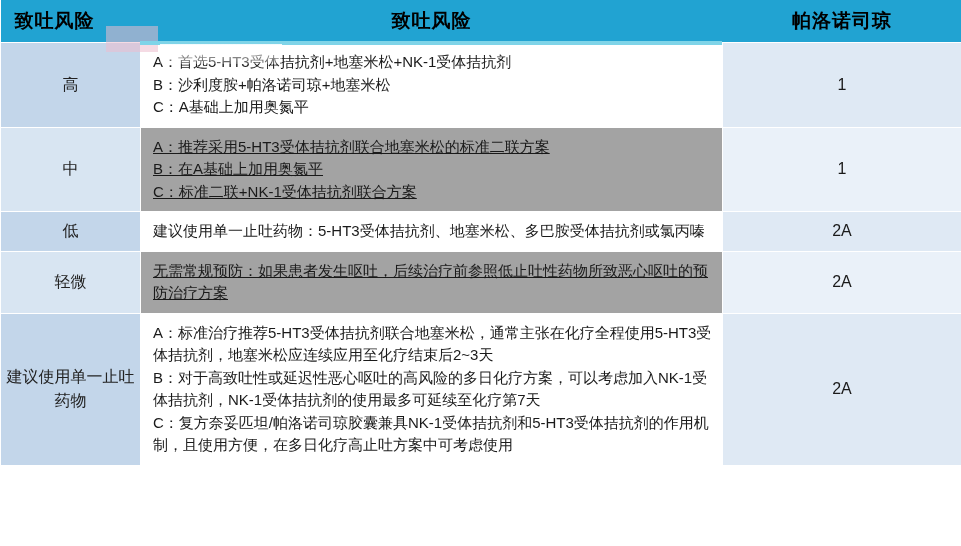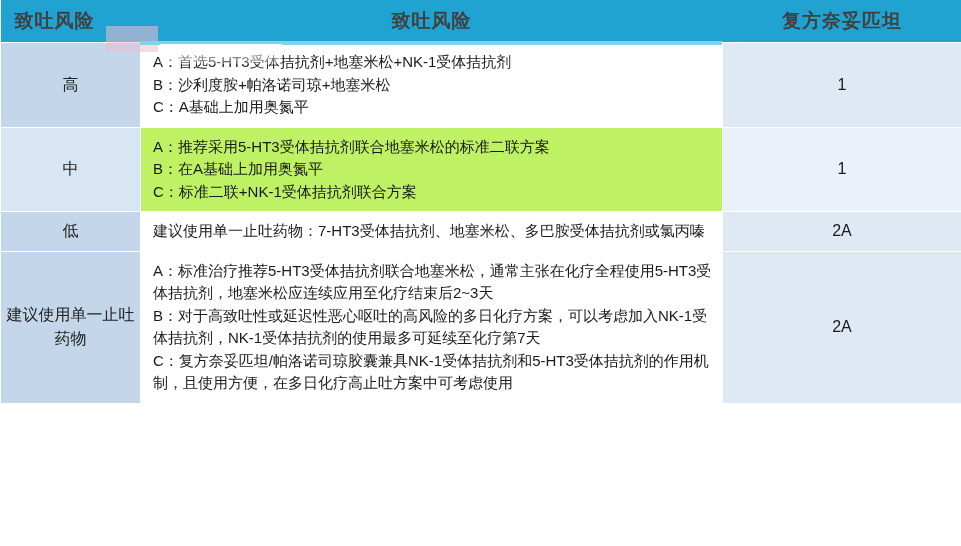--- a/index.html
+++ b/index.html
@@ -23,21 +23,21 @@
     width: 961px;
     border-collapse: collapse;
     table-layout: fixed;
   }
   table.emesis-table col.c1 { width: 140px; }
   table.emesis-table col.c2 { width: 582px; }
   table.emesis-table col.c3 { width: 239px; }
 
   thead th {
     background: #21a3d2;
-    color: #404040;
+    color: #000000;
     font-size: 19px;
     font-weight: bold;
     text-align: center;
     height: 42px;
     padding: 0;
     border: none;
     letter-spacing: 1px;
   }
   thead th.th-risk { text-align: left; padding-left: 14px; }
 
@@ -60,21 +60,21 @@
   td.level {
     text-align: center;
     font-size: 16px;
   }
   
   tr.band-a td.risk { background: #c3d6ea; }
   tr.band-a td.plan { background: #ffffff; }
   tr.band-a td.level { background: #dfe9f4; }
 
   tr.band-b td.risk { background: #d8e5f2; }
-  tr.band-b td.plan { background: #bef264; }
+  tr.band-b td.plan { background: #a3a3a3; text-decoration: underline; }
   tr.band-b td.level { background: #eaf1f9; }
 
   .plan-line { white-space: pre-wrap; }
   .pink-tint {
     position: absolute;
     left: 106px; top: 26px;
     width: 52px; height: 26px;
     background: rgba(236, 190, 205, 0.55);
     pointer-events: none;
   }
@@ -100,21 +100,21 @@
   <table class="emesis-table">
     <colgroup>
       <col class="c1">
         <col class="c2">
         <col class="c3">
     </colgroup>
     <thead>
       <tr>
         <th class="th-risk">致吐风险</th>
         <th>致吐风险</th>
-        <th>复方奈妥匹坦</th>
+        <th>帕洛诺司琼</th>
       </tr>
     </thead>
     <tbody>
       <tr class="band-a">
         <td class="risk">高</td>
         <td class="plan">
             <div class="plan-line">A：首选5-HT3受体拮抗剂+地塞米松+NK-1受体拮抗剂
 B：沙利度胺+帕洛诺司琼+地塞米松
 C：A基础上加用奥氮平</div>
           </td>
@@ -125,21 +125,28 @@
         <td class="plan">
             <div class="plan-line">A：推荐采用5-HT3受体拮抗剂联合地塞米松的标准二联方案
 B：在A基础上加用奥氮平
 C：标准二联+NK-1受体拮抗剂联合方案</div>
           </td>
         <td class="level">1</td>
       </tr>
       <tr class="band-a">
         <td class="risk">低</td>
         <td class="plan">
-            <div class="plan-line">建议使用单一止吐药物：7-HT3受体拮抗剂、地塞米松、多巴胺受体拮抗剂或氯丙嗪</div>
+            <div class="plan-line">建议使用单一止吐药物：5-HT3受体拮抗剂、地塞米松、多巴胺受体拮抗剂或氯丙嗪</div>
+          </td>
+        <td class="level">2A</td>
+      </tr>
+      <tr class="band-b">
+        <td class="risk">轻微</td>
+        <td class="plan">
+            <div class="plan-line">无需常规预防：如果患者发生呕吐，后续治疗前参照低止吐性药物所致恶心呕吐的预防治疗方案</div>
           </td>
         <td class="level">2A</td>
       </tr>
       <tr class="band-a">
         <td class="risk">建议使用单一止吐药物</td>
         <td class="plan">
             <div class="plan-line">A：标准治疗推荐5-HT3受体拮抗剂联合地塞米松，通常主张在化疗全程使用5-HT3受体拮抗剂，地塞米松应连续应用至化疗结束后2~3天
 B：对于高致吐性或延迟性恶心呕吐的高风险的多日化疗方案，可以考虑加入NK-1受体拮抗剂，NK-1受体拮抗剂的使用最多可延续至化疗第7天
 C：复方奈妥匹坦/帕洛诺司琼胶囊兼具NK-1受体拮抗剂和5-HT3受体拮抗剂的作用机制，且使用方便，在多日化疗高止吐方案中可考虑使用</div>
           </td>

